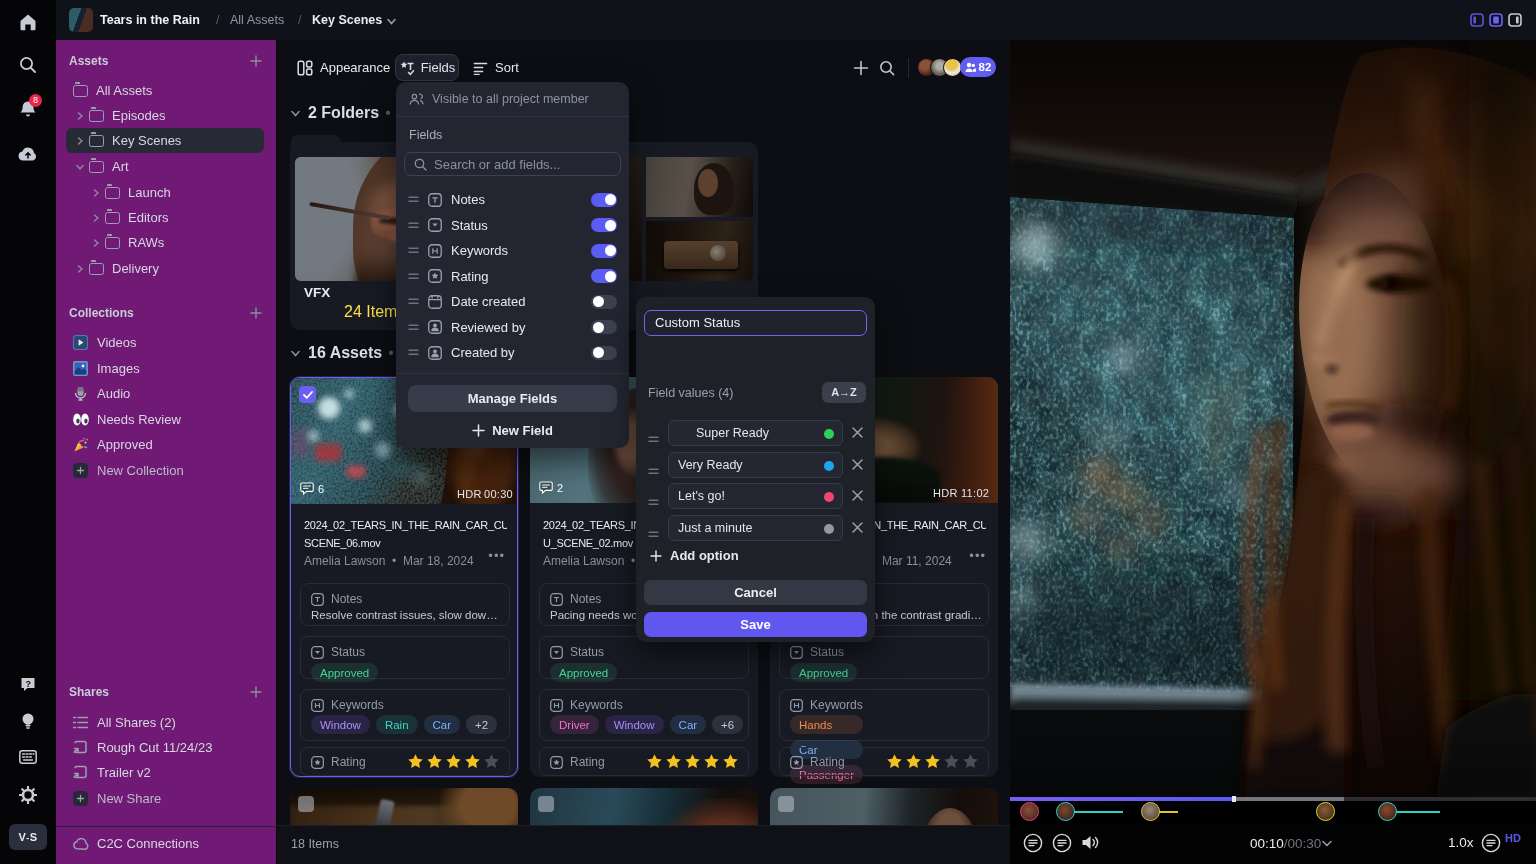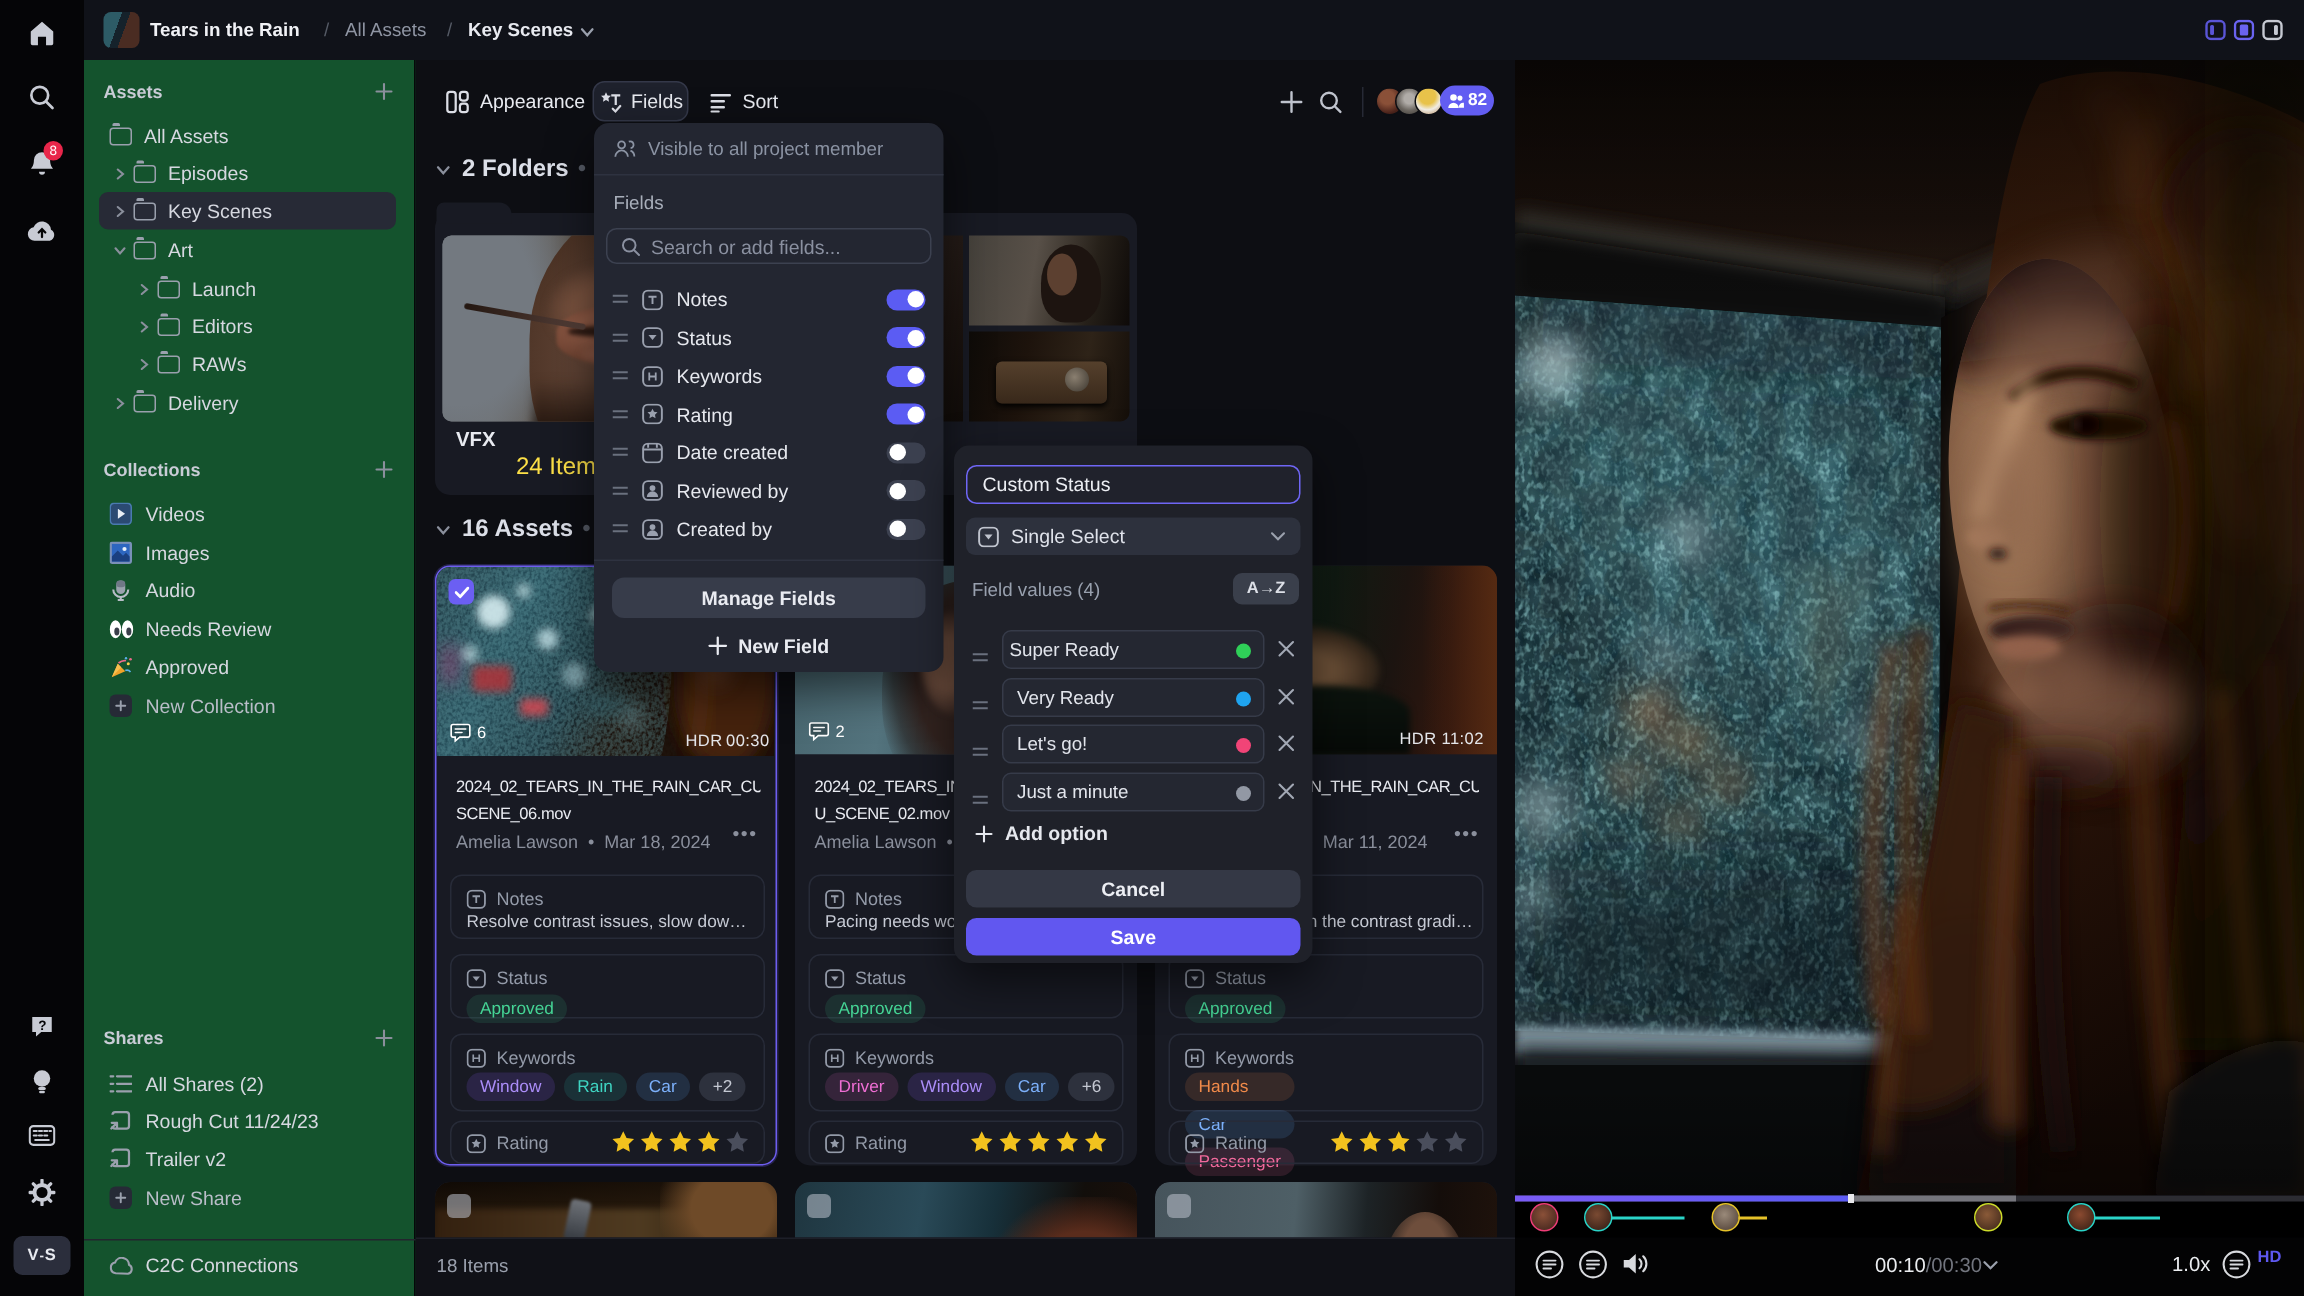--- a/index.html
+++ b/index.html
@@ -11,21 +11,21 @@
   #rail { position:absolute; left:0; top:0; width:56px; height:864px; background:#050507; z-index:30; }
   .rico { position:absolute; left:50%; transform:translateX(-50%); color:#c2c5cf; }
 
   
   #topbar { position:absolute; left:56px; top:0; width:1480px; height:40px; background:#101219; z-index:25; }
   .crumbthumb { position:absolute; left:13px; top:8px; width:24px; height:24px; border-radius:5px;
      background:linear-gradient(110deg,#2d5b66 0 38%,#15222b 38% 55%,#4a2c22 55% 100%); }
   .crumb { position:absolute; top:13px; font-size:12.5px; }
 
   
-  #sidebar { position:absolute; left:56px; top:40px; width:221px; height:824px; background:#14532d; z-index:20; border-right:1px solid #06070a;}
+  #sidebar { position:absolute; left:56px; top:40px; width:221px; height:824px; background:#701a75; z-index:20; border-right:1px solid #06070a;}
   .sechead { position:absolute; left:18px; font-size:12px; font-weight:bold; color:#c9ccd6; }
   .plus { position:absolute; right:14px; width:12px; height:12px; color:#8a8f9c; }
   .trow { position:absolute; left:10px; width:200px; height:25px; display:flex; align-items:center; color:#d6d8e0; font-size:13px; }
   .trow .chev { width:10px; margin-left:6px; color:#8a8f9c; flex:none;}
   .fold { width:15px; height:12px; border:1.4px solid #9aa0ad; border-radius:2.5px; position:relative; margin:0 8px 0 4px; flex:none;}
   .fold:before { content:""; position:absolute; left:1px; top:-4px; width:5px; height:2.1px; background:#9aa0ad; border-radius:1px 1px 0 0; }
   .sel { background:#272a36; border-radius:6px; }
 
   
   #main { position:absolute; left:277px; top:40px; width:733px; height:824px; background:#0d0e13; z-index:10; overflow:hidden; }
@@ -856,36 +856,26 @@
           <div class="knob" style="left:1.5px;"></div>
         </div></div>
     <div class="abs" style="left:0; top:291px; width:233px; border-top:1px solid #2e3240;"></div>
     <div class="abs" style="left:12px; top:303px; width:209px; height:27px; background:#373c4a; border-radius:8px; color:#e9ebf1; font-size:13px; font-weight:bold; display:flex; align-items:center; justify-content:center;">Manage Fields</div>
     <div class="abs" style="left:12px; top:336px; width:209px; height:25px; color:#e9ebf1; font-size:13px; font-weight:bold; display:flex; align-items:center; justify-content:center; gap:7px;"><svg width="13" height="13" viewBox="0 0 13 13">
           <path d="M6.5 1 V12 M1 6.5 H12" stroke="#e9ebf1" stroke-width="1.5" stroke-linecap="round"></path>
         </svg>New Field</div>
   </div>
   <div id="statuspop">
     <div class="abs" style="left:8px; top:13px; width:223px; height:26px; border:1.5px solid #6f66f5; border-radius:7px; background:#20222c; color:#eceef3; font-size:13px; line-height:24px; padding-left:10px;">Custom Status</div>
-    <div class="abs" style="left:8px; top:48px; width:223px; height:25px; background:#2d313d; border-radius:6px; display:flex; align-items:center; gap:8px; padding-left:8px; color:#dfe2ea; font-size:13px;">
-      <svg width="14" height="14" viewBox="0 0 13 13">
-          <rect x="0.7" y="0.7" width="11.6" height="11.6" rx="3" stroke="#c0c4ce" stroke-width="1.2" fill="none"></rect>
-          <path d="M4 5 L6.5 8 L9 5 Z" fill="#c0c4ce"></path>
-        </svg>
-      Single Select
-      <svg class="abs" style="right:10px;" width="10" height="7" viewBox="0 0 10 7">
-          <path d="M1 1.5 L5 5.5 L9 1.5" stroke="#9aa0ac" stroke-width="1.4" fill="none" stroke-linecap="round"></path>
-        </svg>
-    </div>
     <div class="abs" style="left:12px; top:89px; font-size:12.5px; color:#98a0ae;">Field values (4)</div>
     <div class="abs" style="right:9px; top:85px; width:44px; height:21px; background:#3a3f4b; border-radius:6px; color:#dde0e7; font-size:11px; font-weight:bold; text-align:center; line-height:21px;">A→Z</div>
     <div class="abs" style="left:12px; top:132px;"><svg width="11" height="7" viewBox="0 0 11 7">
           <path d="M0.5 1.2 h10 M0.5 5.2 h10" stroke="#6a707e" stroke-width="1.4"></path>
         </svg></div>
-    <div class="abs" style="left:32px; top:123px; width:175px; height:26px; border:1px solid #363b49; border-radius:6px; background:#242731; color:#e2e5ec; font-size:12.5px; line-height:24px; padding-left:4px;">Super Ready<span class="abs" style="right:8px; top:8px; width:10px; height:10px; border-radius:50%; background:#2fd058;"></span></div>
+    <div class="abs" style="left:32px; top:123px; width:175px; height:26px; border:1px solid #363b49; border-radius:6px; background:#242731; color:#e2e5ec; font-size:12.5px; line-height:24px; padding-left:27px;">Super Ready<span class="abs" style="right:8px; top:8px; width:10px; height:10px; border-radius:50%; background:#2fd058;"></span></div>
     <svg class="abs" style="left:215px; top:129px;" width="13" height="13" viewBox="0 0 13 13">
         <path d="M2 2 L11 11 M11 2 L2 11" stroke="#a2a8b4" stroke-width="1.4" stroke-linecap="round"></path>
       </svg>
     <div class="abs" style="left:12px; top:164px;"><svg width="11" height="7" viewBox="0 0 11 7">
           <path d="M0.5 1.2 h10 M0.5 5.2 h10" stroke="#6a707e" stroke-width="1.4"></path>
         </svg></div>
     <div class="abs" style="left:32px; top:155px; width:175px; height:26px; border:1px solid #363b49; border-radius:6px; background:#242731; color:#e2e5ec; font-size:12.5px; line-height:24px; padding-left:9px;">Very Ready<span class="abs" style="right:8px; top:8px; width:10px; height:10px; border-radius:50%; background:#1fa4f0;"></span></div>
     <svg class="abs" style="left:215px; top:161px;" width="13" height="13" viewBox="0 0 13 13">
         <path d="M2 2 L11 11 M11 2 L2 11" stroke="#a2a8b4" stroke-width="1.4" stroke-linecap="round"></path>
       </svg>

